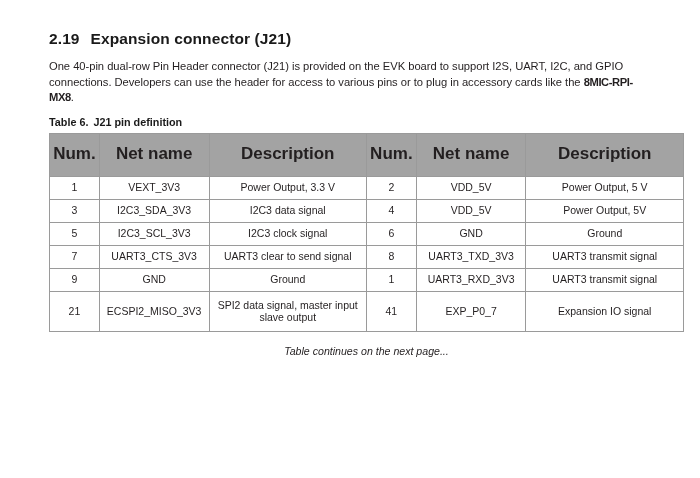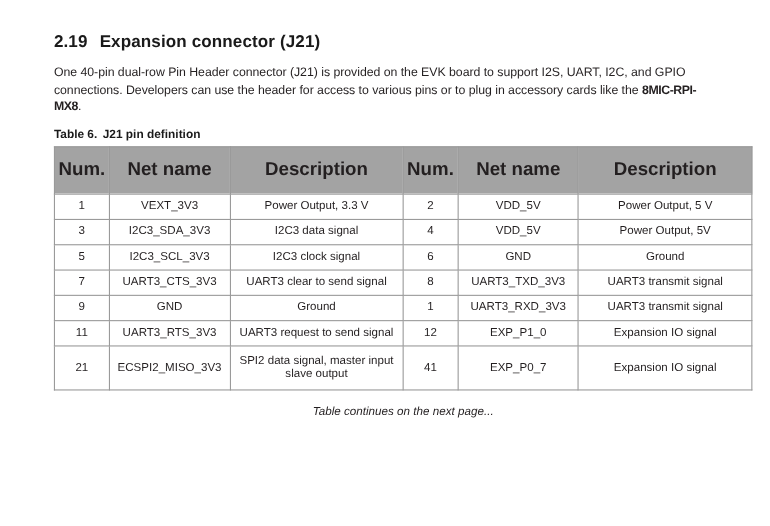--- a/index.html
+++ b/index.html
@@ -160,28 +160,20 @@
             <td>UART3 transmit signal</td>
           </tr>
           <tr>
             <td>9</td>
             <td>GND</td>
             <td>Ground</td>
             <td>1</td>
             <td>UART3_RXD_3V3</td>
             <td>UART3 transmit signal</td>
           </tr>
-          <tr>
-            <td>11</td>
-            <td>UART3_RTS_3V3</td>
-            <td>UART3 request to send signal</td>
-            <td>12</td>
-            <td>EXP_P1_0</td>
-            <td>Expansion IO signal</td>
-          </tr>
           <tr class="tall">
             <td>21</td>
             <td>ECSPI2_MISO_3V3</td>
             <td>SPI2 data signal, master input slave output</td>
             <td>41</td>
             <td>EXP_P0_7</td>
             <td>Expansion IO signal</td>
           </tr>
         </tbody>
     </table>

